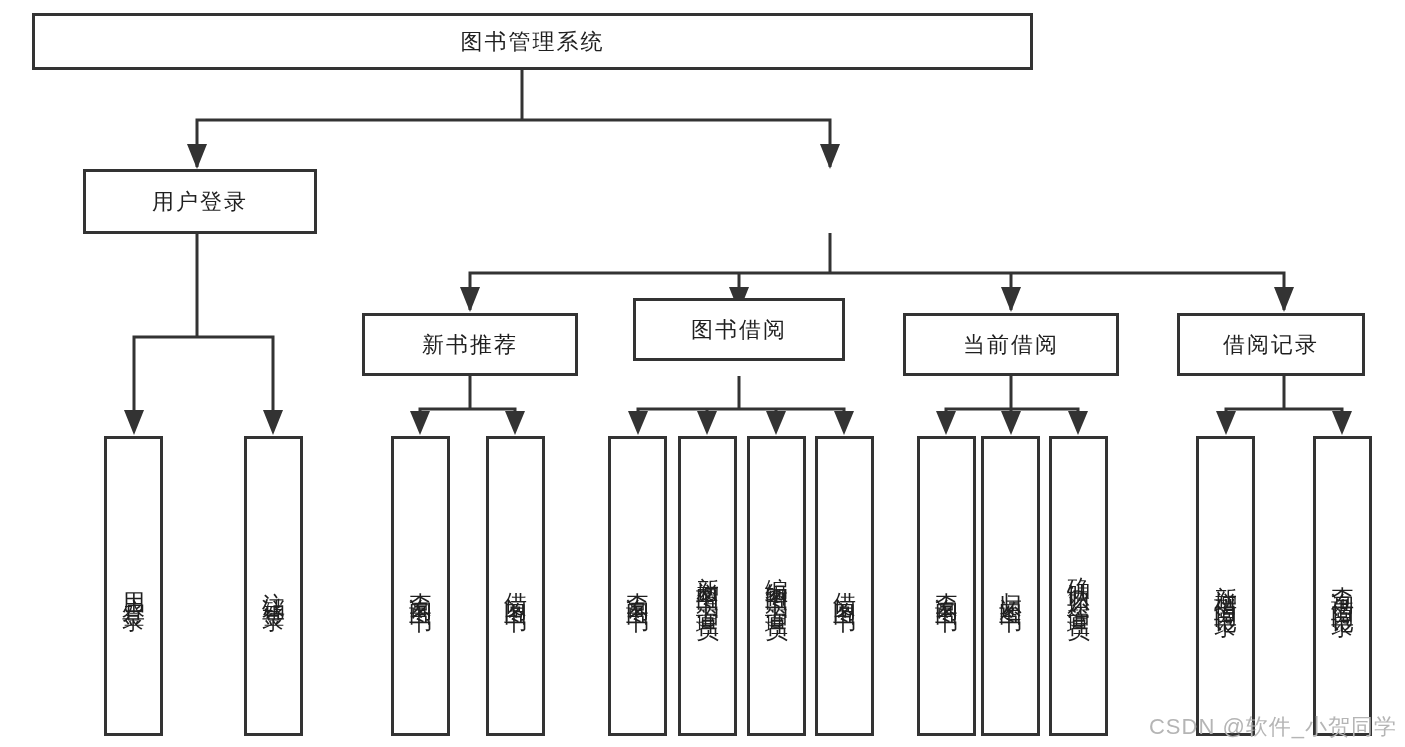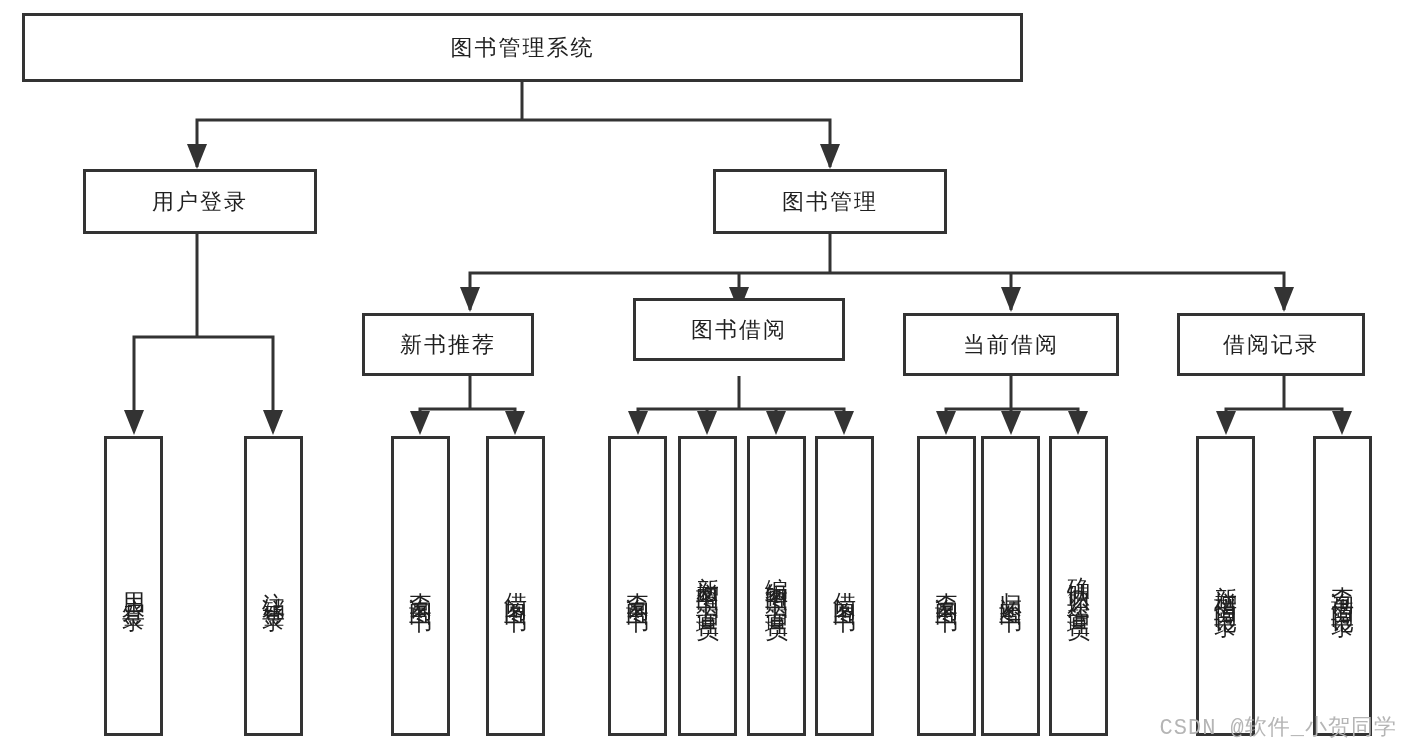--- a/index.html
+++ b/index.html
@@ -51,21 +51,20 @@
     line-height: 1;
   }
   .watermark {
     position: absolute;
     right: 8px;
     bottom: 5px;
     font-size: 22px;
     color: var(--watermark);
     letter-spacing: 1px;
     white-space: nowrap;
-    font-family: Liberation Mono, monospace;
   }
 </style>
 </head>
 <body>
 
 <div class="canvas">
 
   <svg class="connectors" width="1405" height="747" viewBox="0 0 1405 747" aria-hidden="true">
 
     <line x1="522" y1="68" x2="522" y2="120"></line>
@@ -107,26 +106,25 @@
     <polygon points="936,411 956,411 946,435"></polygon>
     <polygon points="1001,411 1021,411 1011,435"></polygon>
     <polygon points="1068,411 1088,411 1078,435"></polygon>
 
     <line x1="1284" y1="376" x2="1284" y2="409"></line>
     <polyline points="1226,430 1226,409 1342,409 1342,430"></polyline>
     <polygon points="1216,411 1236,411 1226,435"></polygon>
     <polygon points="1332,411 1352,411 1342,435"></polygon>
   </svg>
 
-  <div class="box hbox" style="left:22px; top:13px; width:1001px; height:69px;text-align:center;">图书管理系统</div>
+  <div class="box hbox" style="left:32px; top:13px; width:1001px; height:57px;text-align:center;">图书管理系统</div>
 
   <div class="box hbox" style="left:83px; top:169px; width:234px; height:65px;">用户登录</div>
-  <div class="box hbox" style="left:713px; top:169px; width:234px; height:65px;">图书管理</div>
 
-  <div class="box hbox" style="left:362px; top:313px; width:172px; height:63px;">新书推荐</div>
+  <div class="box hbox" style="left:362px; top:313px; width:216px; height:63px;">新书推荐</div>
   <div class="box hbox" style="left:633px; top:298px; width:212px; height:63px;">图书借阅</div>
   <div class="box hbox" style="left:903px; top:313px; width:216px; height:63px;">当前借阅</div>
   <div class="box hbox" style="left:1177px; top:313px; width:188px; height:63px;">借阅记录</div>
 
   <div class="box vbox" style="left:104px; top:436px; width:59px; height:300px;">用户登录</div>
   <div class="box vbox" style="left:244px; top:436px; width:59px; height:300px;">注销登录</div>
 
   <div class="box vbox" style="left:391px; top:436px; width:59px; height:300px;">查询图书</div>
   <div class="box vbox" style="left:486px; top:436px; width:59px; height:300px;">借阅图书</div>
 

